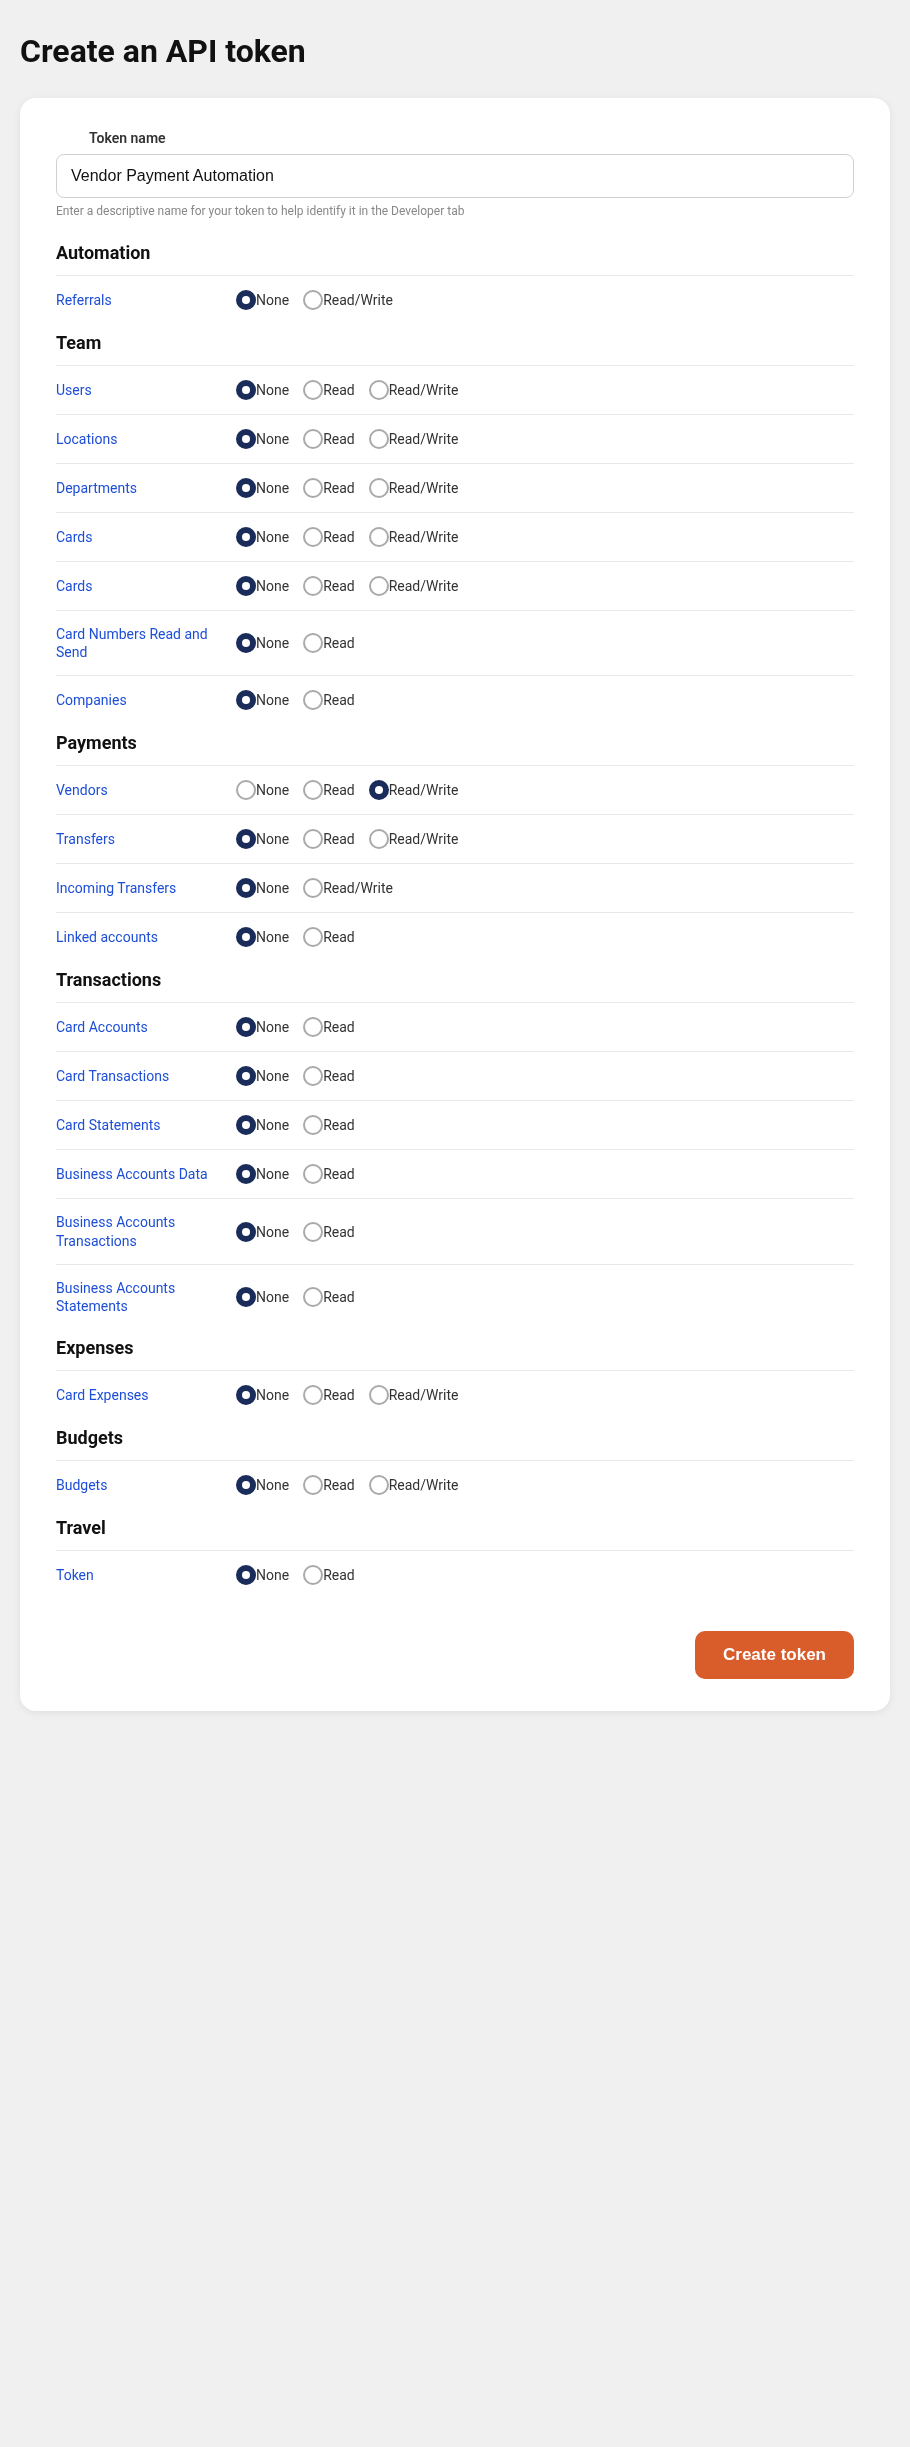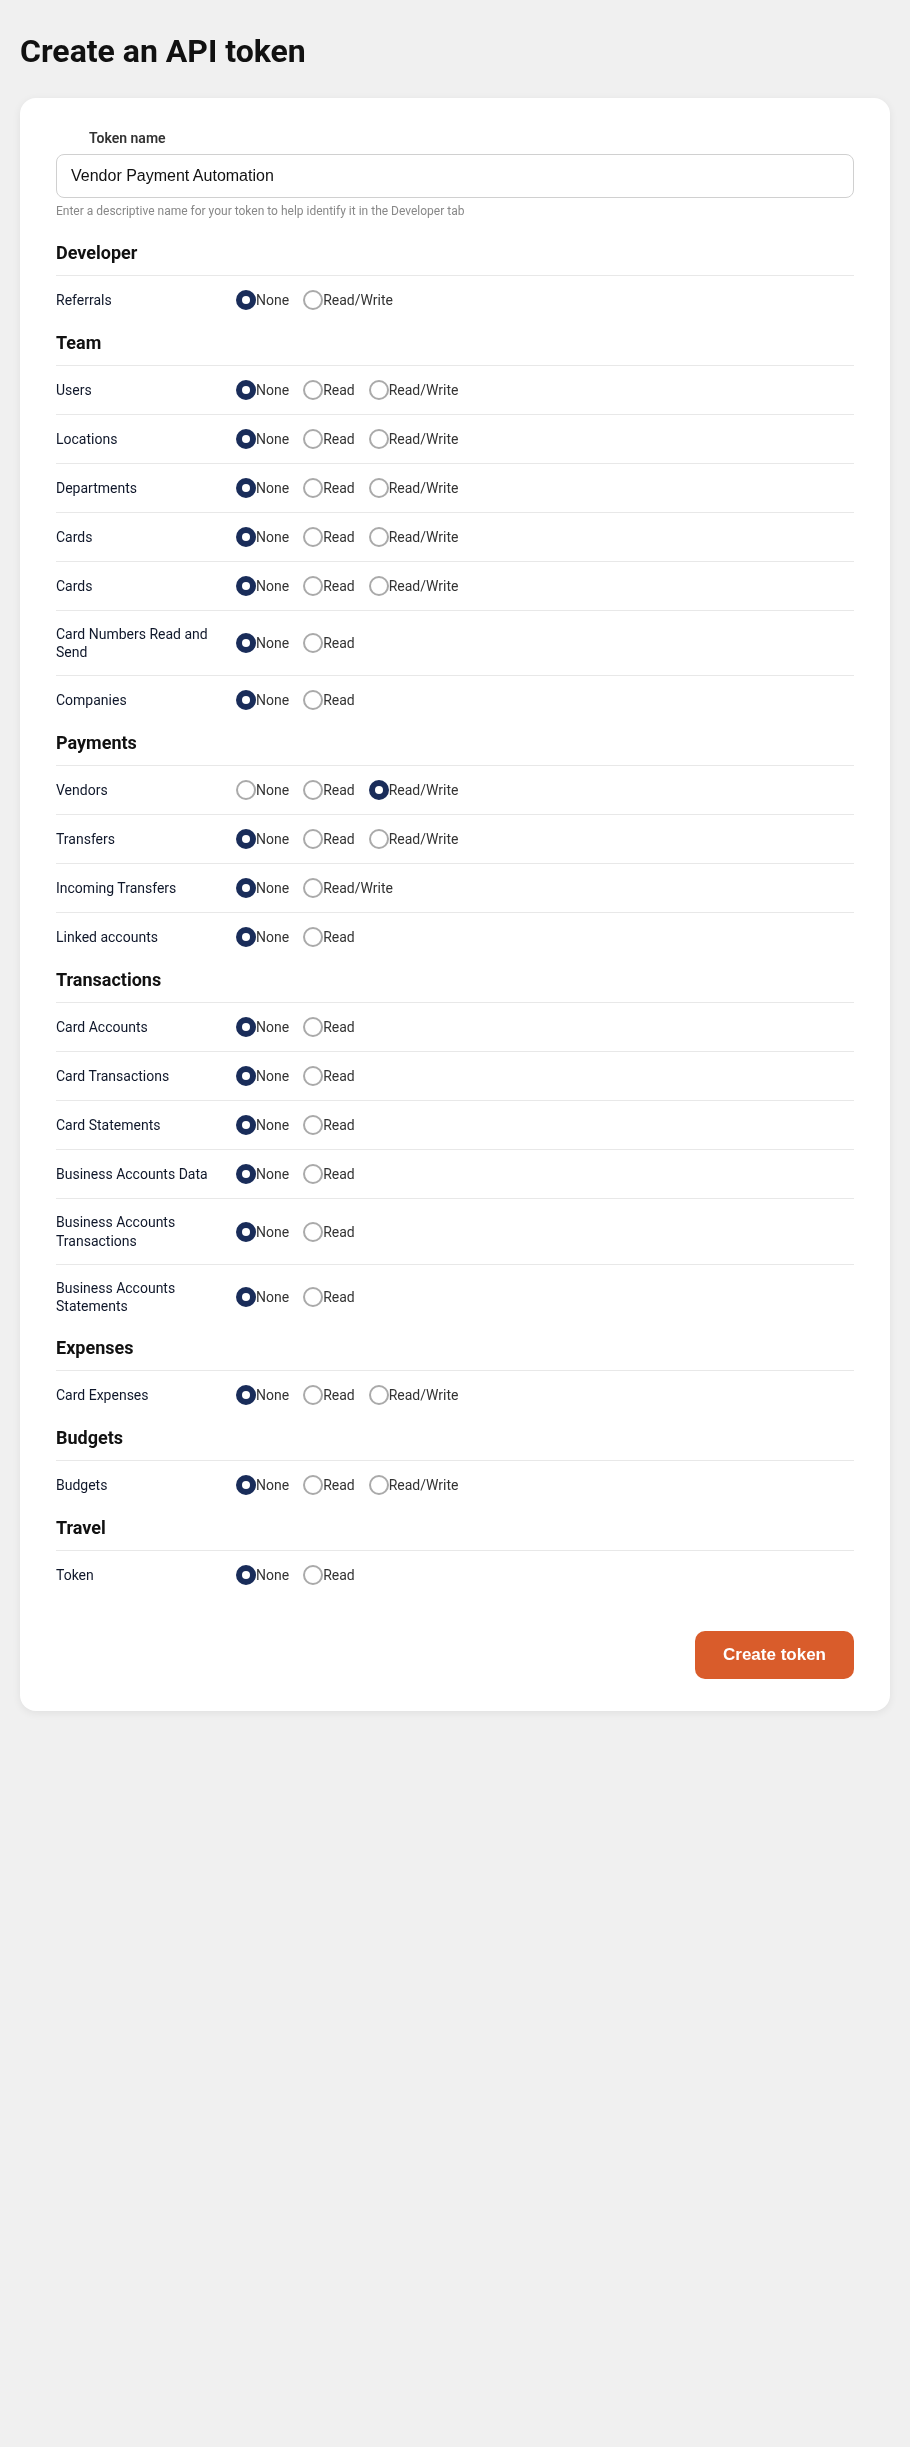--- a/index.html
+++ b/index.html
@@ -54,21 +54,21 @@
       margin-bottom: 12px;
     }
     .permission-row {
       display: flex;
       align-items: center;
       padding: 14px 0;
       border-top: 1px solid #e8e8e8;
     }
     .permission-label {
       font-size: 14px;
-      color: #0f172a;
+      color: #1d4ed8;
       width: 180px;
       flex-shrink: 0;
       line-height: 1.3;
     }
     .options {
       display: flex;
       align-items: center;
       gap: 6px;
       flex-wrap: wrap;
     }
@@ -127,21 +127,21 @@
 <body>
 
 <h1>Create an API token</h1>
 
 <div class="card">
   <span class="token-name-label">Token name</span>
   <input class="token-name-input" type="text" value="Vendor Payment Automation" style="">
   <div class="token-name-hint">Enter a descriptive name for your token to help identify it in the Developer tab</div>
 
   <div id="sections-container">
-      <div class="section-title">Developer</div>
+      <div class="section-title">Automation</div>
       <div class="permission-row">
         <div class="permission-label">Referrals</div>
         <div class="options">
           <label class="radio-option">
             <input type="radio" name="perm-0-0" value="None" checked="" style="">
             <span>None</span>
           </label>
           <label class="radio-option">
             <input type="radio" name="perm-0-0" value="Read/Write" style="">
             <span>Read/Write</span>

